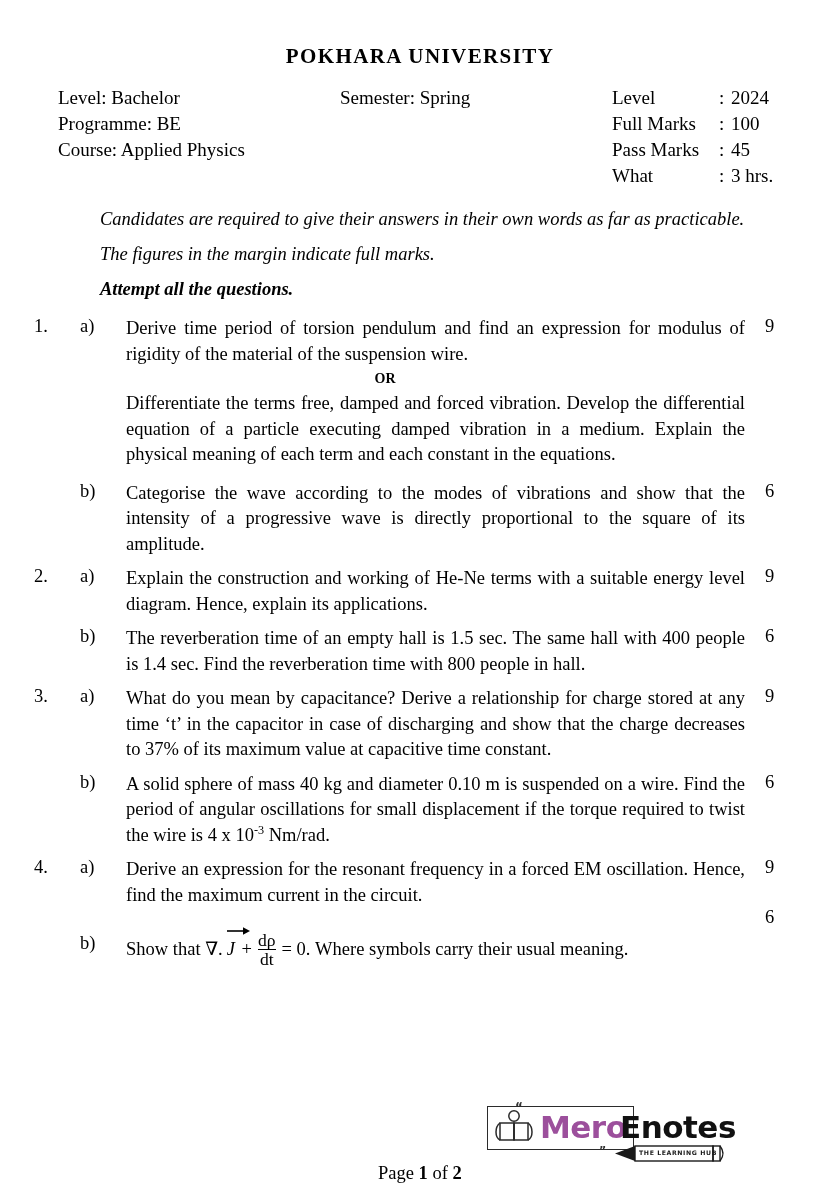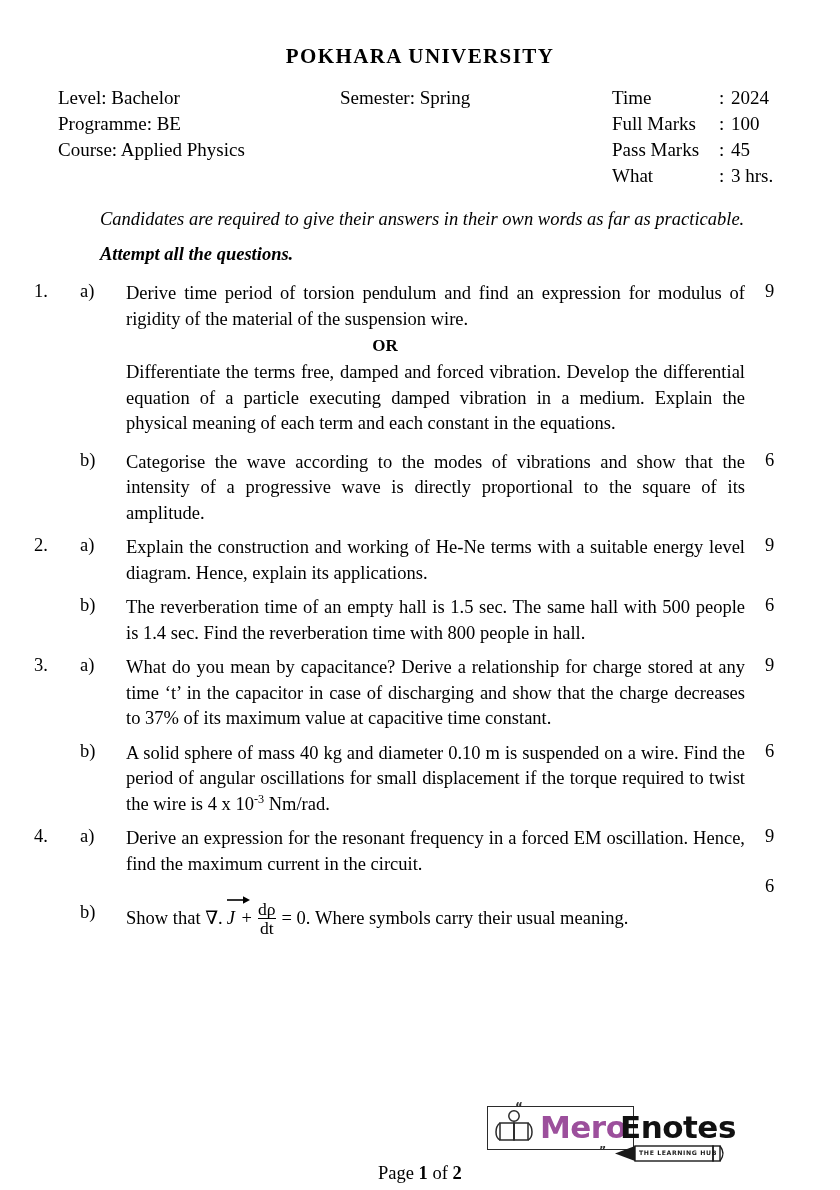--- a/index.html
+++ b/index.html
@@ -128,21 +128,21 @@
     top: 0;
     width: 20px;
     text-align: left;
   }
   .qmark.raised {
     top: -26px;
   }
   .or-line {
     text-align: center;
     font-weight: bold;
-    font-size: 17px;
+    font-size: 14px;
     margin: 4px 0 4px 0;
     padding-right: 70px;
   }
   .gap-sm { height: 9px; }
   .gap-md { height: 13px; }
 
   sup.sc {
     font-size: 0.66em;
     vertical-align: super;
     line-height: 0;
@@ -300,21 +300,21 @@
       <div class="hdr-line">Programme: BE</div>
       <div class="hdr-line">Course: Applied Physics</div>
     </div>
 
     <div class="hdr-col-mid">
       <div class="hdr-line">Semester: Spring</div>
     </div>
 
     <div class="hdr-col-right">
       <div class="hdr-right-line">
-        <span class="hdr-right-label">Time</span>
+        <span class="hdr-right-label">Level</span>
         <span class="hdr-right-colon">:</span>
         <span>2024</span>
       </div>
       <div class="hdr-right-line">
         <span class="hdr-right-label">Full Marks</span>
         <span class="hdr-right-colon">:</span>
         <span>100</span>
       </div>
       <div class="hdr-right-line">
         <span class="hdr-right-label">Pass Marks</span>
@@ -324,20 +324,21 @@
       <div class="hdr-right-line">
         <span class="hdr-right-label">What</span>
         <span class="hdr-right-colon">:</span>
         <span>3 hrs.</span>
       </div>
     </div>
   </div>
 
   <div class="instructions">
     <div class="ins-line">Candidates are required to give their answers in their own words as far as practicable.</div>
+    <div class="ins-line">The figures in the margin indicate full marks.</div>
     <div class="ins-line ins-strong">Attempt all the questions.</div>
   </div>
 
   <div class="questions">
 
     <div class="qrow">
       <span class="qnum">1.</span>
       <span class="qlet">a)</span>
       <div class="qtext">Derive time period of torsion pendulum and find an expression for modulus of rigidity of the material of the suspension wire.</div>
       <span class="qmark">9</span>
@@ -365,21 +366,21 @@
       <span class="qlet">a)</span>
       <div class="qtext">Explain the construction and working of He-Ne terms with a suitable energy level diagram. Hence, explain its applications.</div>
       <span class="qmark">9</span>
     </div>
 
     <div class="gap-sm"></div>
 
     <div class="qrow">
       <span class="qnum"></span>
       <span class="qlet">b)</span>
-      <div class="qtext">The reverberation time of an empty hall is 1.5 sec. The same hall with 500 people is 1.4 sec. Find the reverberation time with 800 people in hall.</div>
+      <div class="qtext">The reverberation time of an empty hall is 1.5 sec. The same hall with 400 people is 1.4 sec. Find the reverberation time with 800 people in hall.</div>
       <span class="qmark">6</span>
     </div>
 
     <div class="gap-sm"></div>
 
     <div class="qrow">
       <span class="qnum">3.</span>
       <span class="qlet">a)</span>
       <div class="qtext">What do you mean by capacitance? Derive a relationship for charge stored at any time ‘t’ in the capacitor in case of discharging and show that the charge decreases to 37% of its maximum value at capacitive time constant.</div>
       <span class="qmark">9</span>

